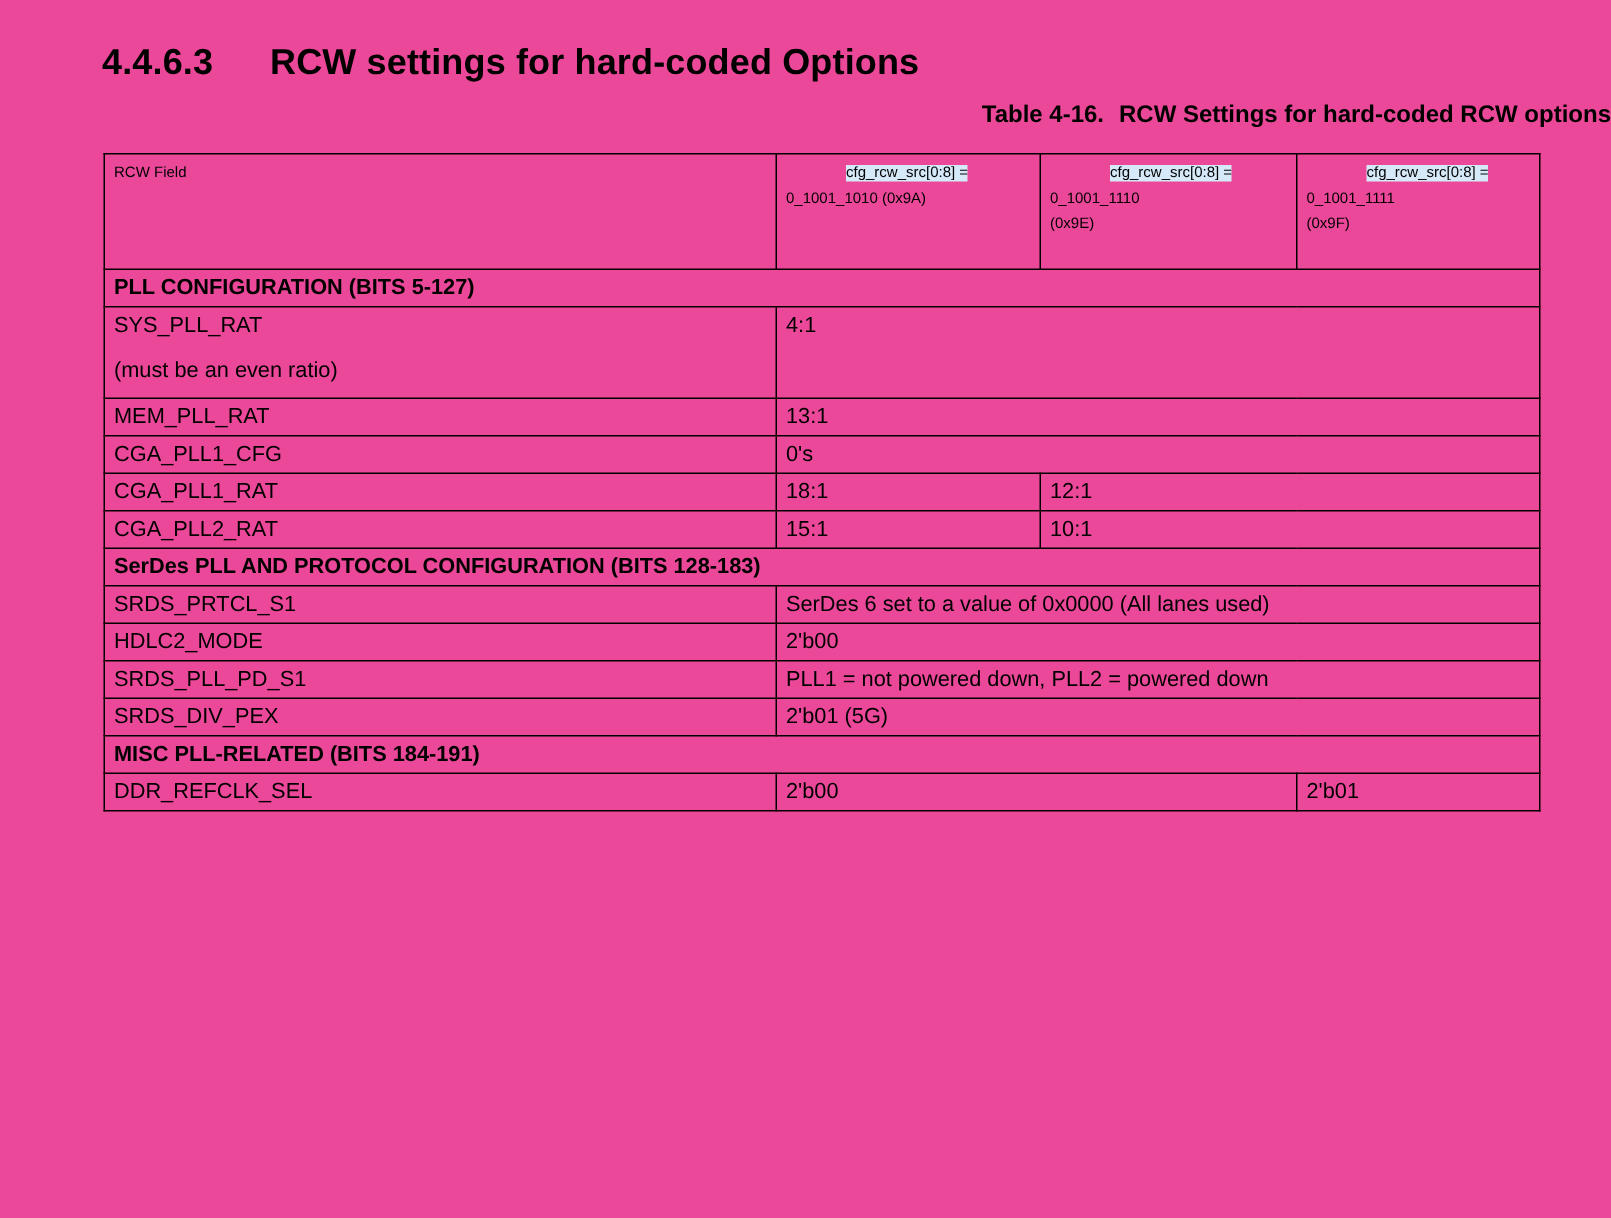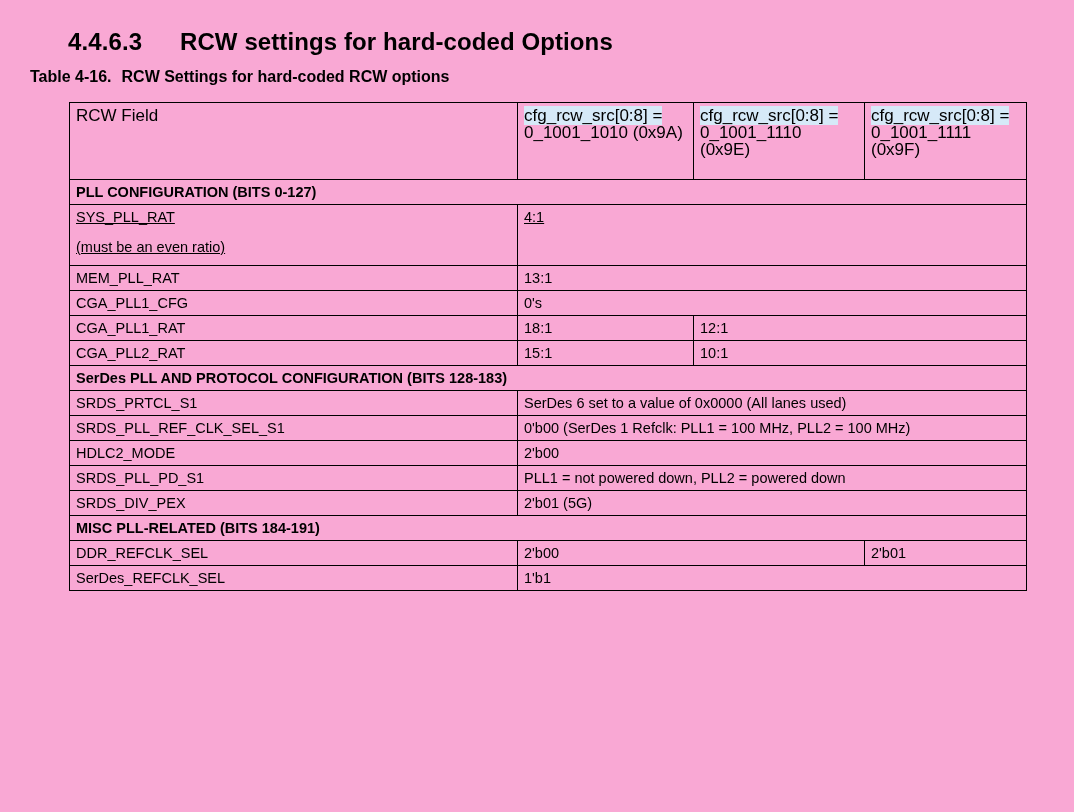--- a/index.html
+++ b/index.html
@@ -11,41 +11,41 @@
     width: 1074px;
     height: 812px;
     font-family: "Liberation Sans", sans-serif;
     color: #000000;
     overflow: hidden;
   }
   .page {
     position: relative;
     width: 1074px;
     height: 812px;
-    background: #f9a8d4;
+    background: #ec4899;
   }
   .section-heading {
     position: absolute;
     left: 68px;
     top: 28px;
     font-size: 24px;
     font-weight: bold;
     letter-spacing: 0.1px;
     white-space: nowrap;
   }
   .section-heading .num {
     display: inline-block;
     min-width: 112px;
   }
   .table-caption {
     position: absolute;
     left: 0;
     top: 68px;
     width: 1074px;
-    text-align: left;
+    text-align: right;
     font-size: 16px;
     font-weight: bold;
     padding-left: 30px;
     box-sizing: border-box;
   }
   .table-caption .cap-num {
     margin-right: 10px;
   }
   table.rcw {
     position: absolute;
@@ -64,38 +64,38 @@
     font-weight: normal;
   }
   col.c-field { width: 448px; }
   col.c-a { width: 176px; }
   col.c-e { width: 171px; }
   col.c-f { width: 162px; }
 
   thead th {
     text-align: center;
     font-weight: bold;
-    font-size: 17px;
+    font-size: 10px;
     vertical-align: top;
     height: 68px;
     padding-top: 8px;
     line-height: 17px;
   }
   thead th.field-head {
     vertical-align: top;
   }
   .hl {
     background: #d6e9f8;
+    margin-left: 40px;
   }
   tr.group td {
     font-weight: bold;
   }
   tr.row-tall td {
     height: 52px;
-    text-decoration: underline;
   }
   .sub-note {
     display: block;
     margin-top: 14px;
   }
   .last-row td {
     border-bottom: none;
   }
 </style>
 </head>
@@ -132,21 +132,21 @@
         </th>
         <th>
           <span class="hl">cfg_rcw_src[0:8] =</span><br>
           <span>0_1001_1111</span><br>
           <span>(0x9F)</span>
         </th>
       </tr>
     </thead>
     <tbody>
       <tr class="group">
-        <td colspan="4">PLL CONFIGURATION (BITS 0-127)</td>
+        <td colspan="4">PLL CONFIGURATION (BITS 5-127)</td>
       </tr>
 
 
       <tr class="row-tall">
         <td>
           <span>SYS_PLL_RAT</span>
           <span class="sub-note">(must be an even ratio)</span>
         </td>
         <td colspan="3">4:1</td>
       </tr>
@@ -179,24 +179,20 @@
       <tr class="group">
         <td colspan="4">SerDes PLL AND PROTOCOL CONFIGURATION (BITS 128-183)</td>
       </tr>
 
       <tr>
         <td>SRDS_PRTCL_S1</td>
         <td colspan="3">SerDes 6 set to a value of 0x0000 (All lanes used)</td>
       </tr>
 
 
-      <tr>
-        <td>SRDS_PLL_REF_CLK_SEL_S1</td>
-        <td colspan="3">0'b00 (SerDes 1 Refclk: PLL1 = 100 MHz, PLL2 = 100 MHz)</td>
-      </tr>
 
 
       <tr>
         <td>HDLC2_MODE</td>
         <td colspan="3">2'b00</td>
       </tr>
 
       <tr>
         <td>SRDS_PLL_PD_S1</td>
         <td colspan="3">PLL1 = not powered down, PLL2 = powered down</td>
@@ -210,20 +206,16 @@
       <tr class="group">
         <td colspan="4">MISC PLL-RELATED (BITS 184-191)</td>
       </tr>
 
       <tr>
         <td>DDR_REFCLK_SEL</td>
         <td colspan="2">2'b00</td>
         <td>2'b01</td>
       </tr>
 
-      <tr class="last-row">
-        <td>SerDes_REFCLK_SEL</td>
-        <td colspan="3">1'b1</td>
-      </tr>
     </tbody>
   </table>
 
 </div>
 
 </body></html>

